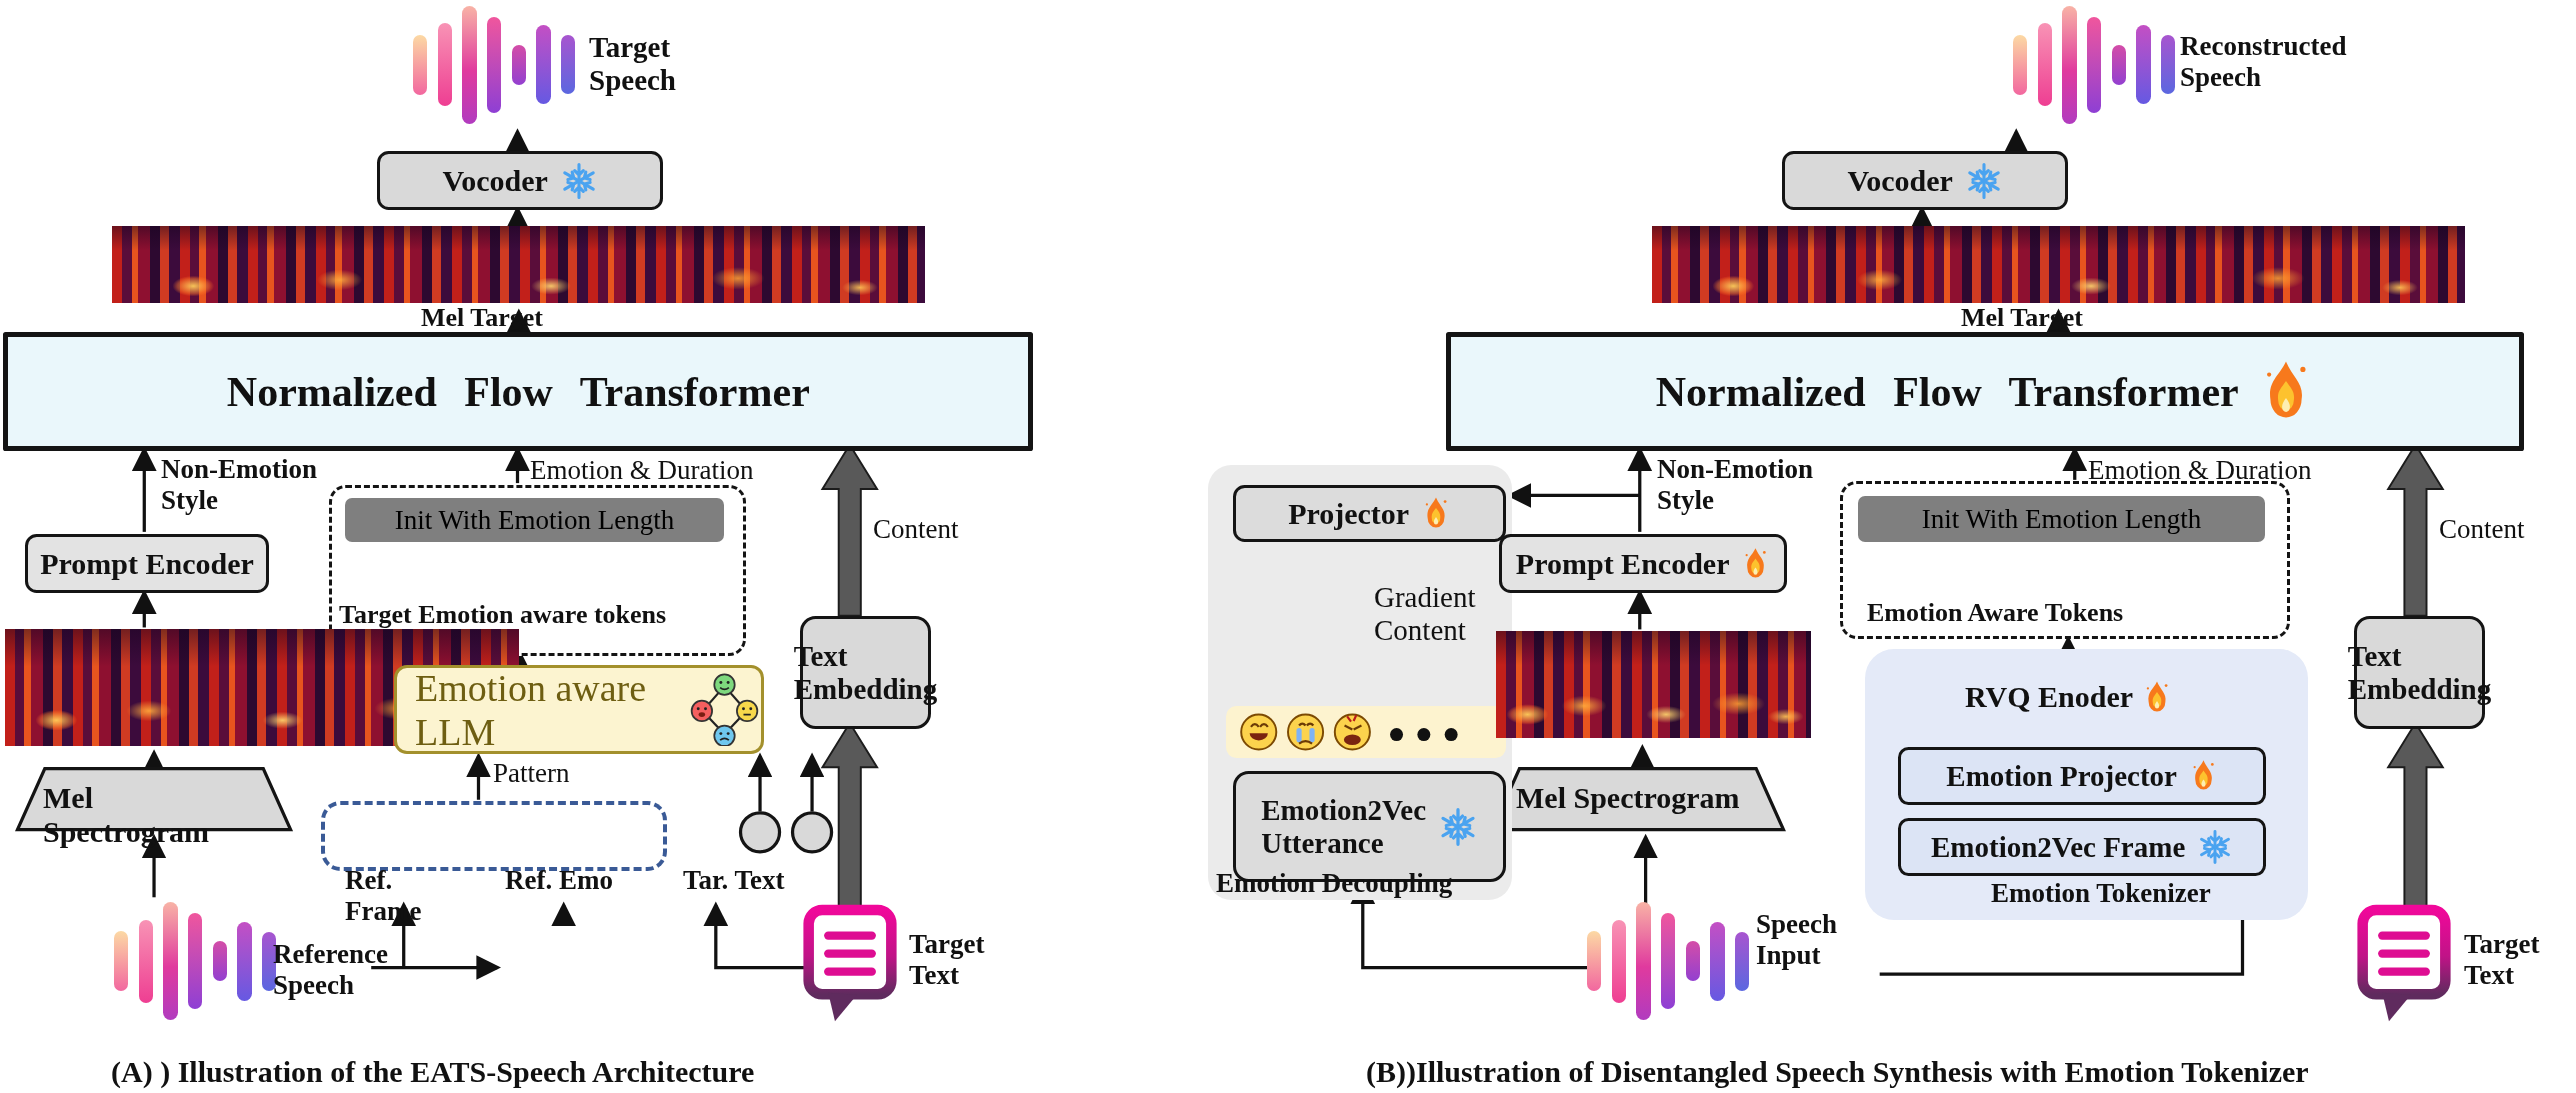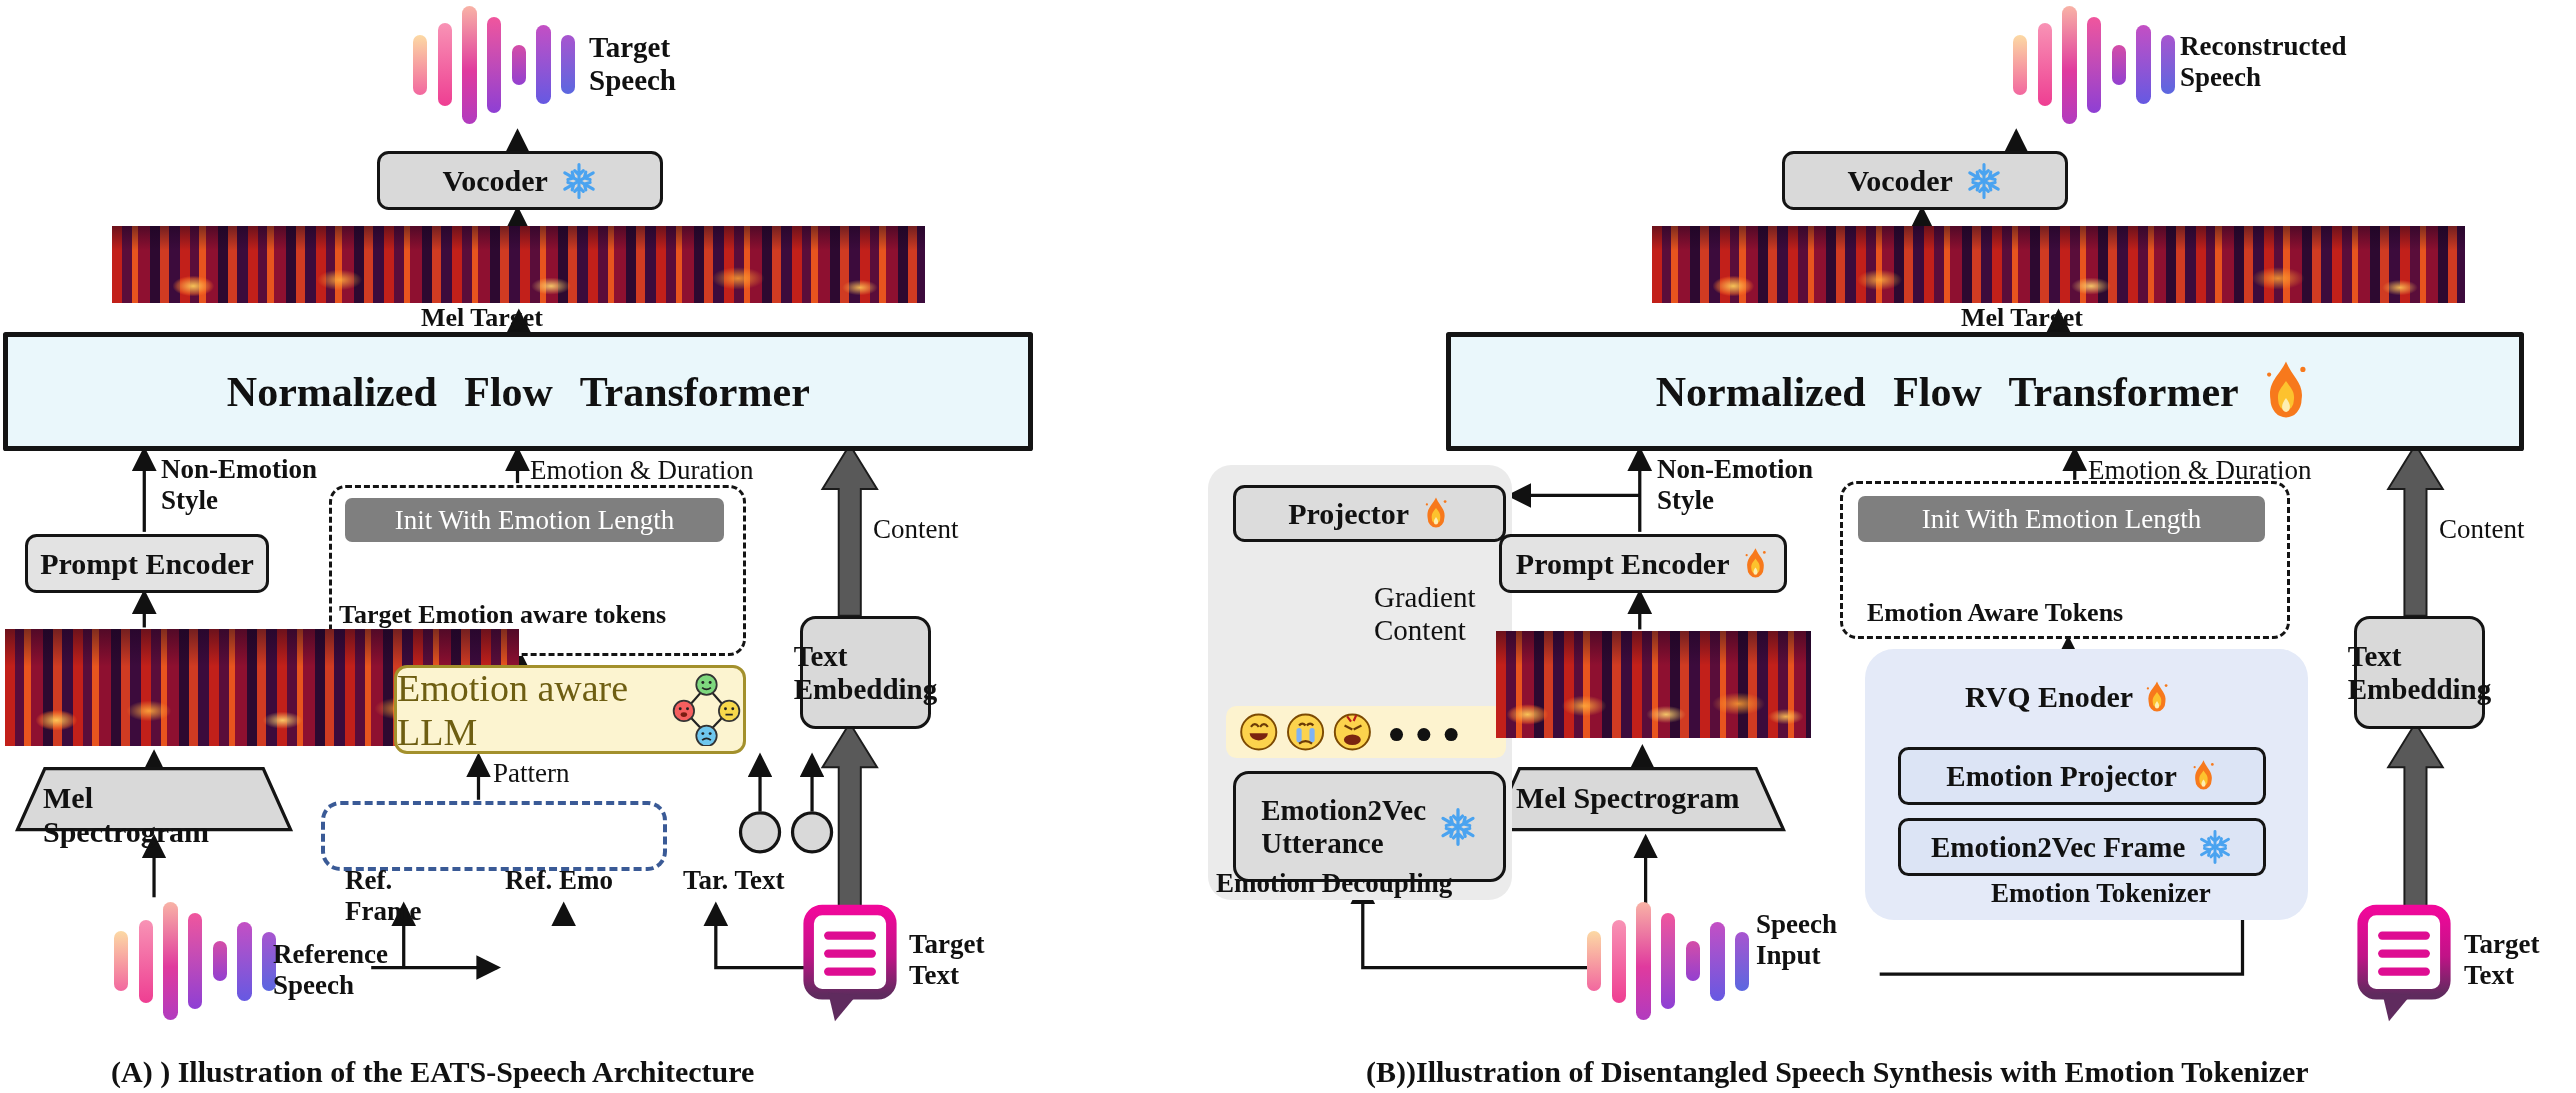--- a/index.html
+++ b/index.html
@@ -8,21 +8,21 @@
   svg.overlay{position:absolute;left:0;top:0;z-index:1;}
   .lbl{position:absolute;z-index:4;line-height:1.14;color:#111;font-family:"Liberation Serif",serif;}
   .b{font-weight:bold;}
   .ctr{font-weight:bold;}
   .bx{position:absolute;z-index:3;display:flex;align-items:center;justify-content:center;gap:11.7px;
       background:#d9d9d9;border:3.3px solid #141414;border-radius:11.7px;
       font-family:"Liberation Serif",serif;color:#111;}
   .panelbg{position:absolute;z-index:2;border-radius:23.4px;}
   .dashedbox{position:absolute;z-index:2;border:3.9px dashed #141414;border-radius:17px;background:#fff;}
   .bluedash{position:absolute;z-index:2;border:4.6px dashed #3a5a96;border-radius:19.5px;background:#fff;}
-  .initbox{position:absolute;z-index:3;background:#7f7f7f;border-radius:7px;color:#ffffff;
+  .initbox{position:absolute;z-index:3;background:#7f7f7f;border-radius:7px;color:#000000;
            display:flex;align-items:center;justify-content:center;}
   .mel{position:absolute;z-index:3;
     background:
       radial-gradient(29px 14.3px at 10% 78%, rgba(255,205,90,.95), rgba(255,120,40,.45) 55%, transparent 72%),
       radial-gradient(34px 15.6px at 28% 70%, rgba(255,170,60,.9), transparent 66%),
       radial-gradient(30px 13px at 54% 78%, rgba(255,215,110,.9), transparent 66%),
       radial-gradient(40px 17px at 77% 68%, rgba(255,160,50,.85), transparent 66%),
       radial-gradient(27px 11.7px at 92% 80%, rgba(255,195,85,.9), transparent 66%),
       linear-gradient(180deg, rgba(22,3,30,.5), rgba(22,3,30,0) 32%),
       repeating-linear-gradient(90deg,#c2201a 0 10.4px,#5a0d3a 10.4px 19.5px,#e8541e 19.5px 26px,
@@ -209,21 +209,21 @@
 <div class="bx" style="left:25px;top:534px;width:238px;height:53px;background:#e3e3e3">
   <span class="b" style="font-size:30px">Prompt Encoder</span>
 </div>
 
 <div class="dashedbox" style="left:329px;top:485px;width:411px;height:165px"></div>
 <div class="initbox" style="left:345px;top:498px;width:379px;height:44px;font-size:27px">Init With Emotion Length</div>
 <div class="lbl ctr" style="left:339px;top:600px;width:390px;font-size:26px">Target Emotion aware tokens</div>
 
 <div class="mel" style="left:5.2px;top:629px;width:514px;height:117px"></div>
 
-<div class="bx" style="left:394px;top:665px;width:346px;height:83px;background:#fcf4d0;border-color:#a3902c;border-radius:13px;justify-content:flex-start;">
+<div class="bx" style="left:394px;top:665px;width:346px;height:83px;background:#fcf4d0;border-color:#a3902c;border-radius:13px;justify-content:flex-start;padding-left:18px">
   <span style="font-size:38px;color:#6e5e12">Emotion aware LLM</span>
   <svg class="icon" width="73" height="73" viewBox="0 0 100 100">
     <g stroke="#222" stroke-width="3">
           <line x1="50" y1="18" x2="20" y2="52"></line>
           <line x1="50" y1="18" x2="80" y2="52"></line>
       <line x1="20" y1="52" x2="50" y2="84"></line>
           <line x1="80" y1="52" x2="50" y2="84"></line>
         </g>
     <g stroke="#333" stroke-width="2.4">
       <circle cx="50" cy="16" r="14" fill="#7ed87e"></circle>

